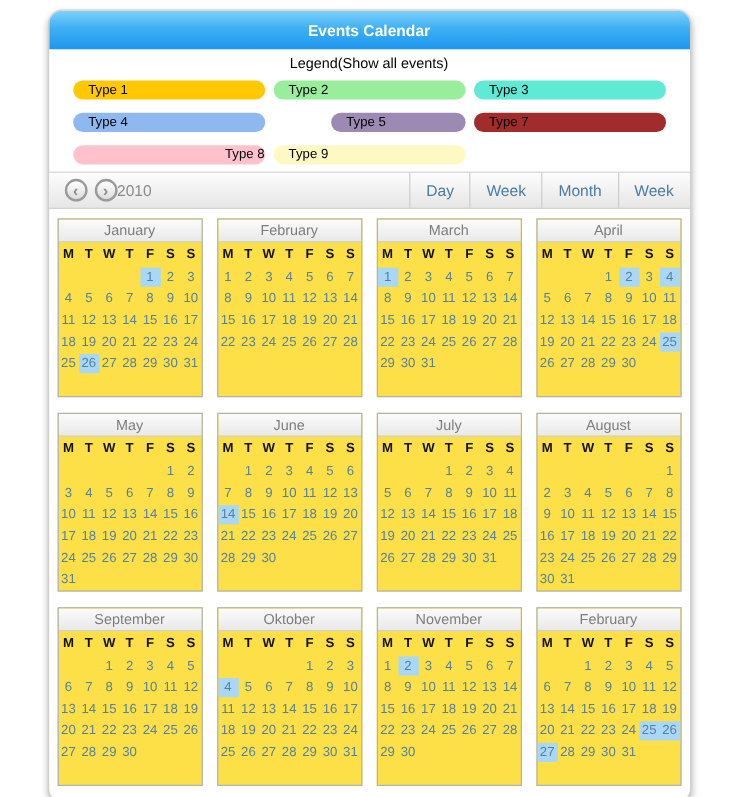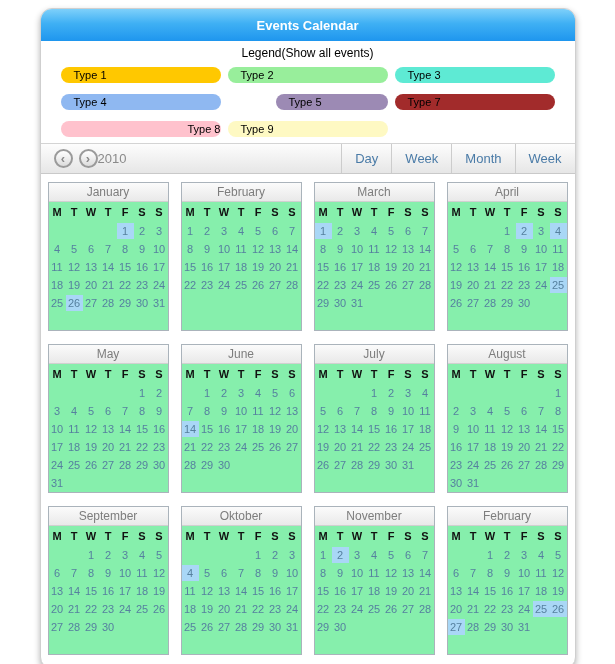--- a/index.html
+++ b/index.html
@@ -70,21 +70,21 @@
     font-family: inherit;
   }
   
   .months {
     padding: 8px 7px 13px;
     display: grid; grid-template-columns: repeat(4, 1fr);
     gap: 13px 12px;
   }
   .month {
     border: 1px solid #aab3bb;
-    background: #86efac;
+    background: #fde047;
     height: 149px;
     overflow: hidden;
   }
   .month-title {
     height: 19px; line-height: 19px;
     text-align: center;
     font-size: 12px; color: #7d7d7d;
     background: linear-gradient(180deg, #fbfbfb, #e9e9e9);
     border-bottom: 1px solid #d0d0d0;
     cursor: pointer;

